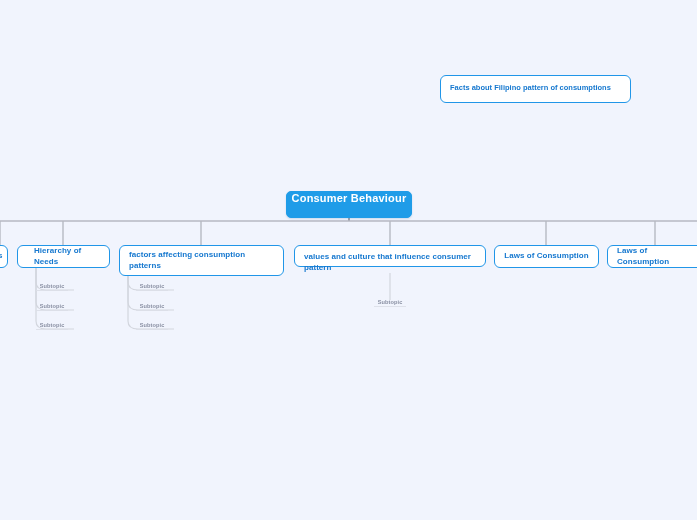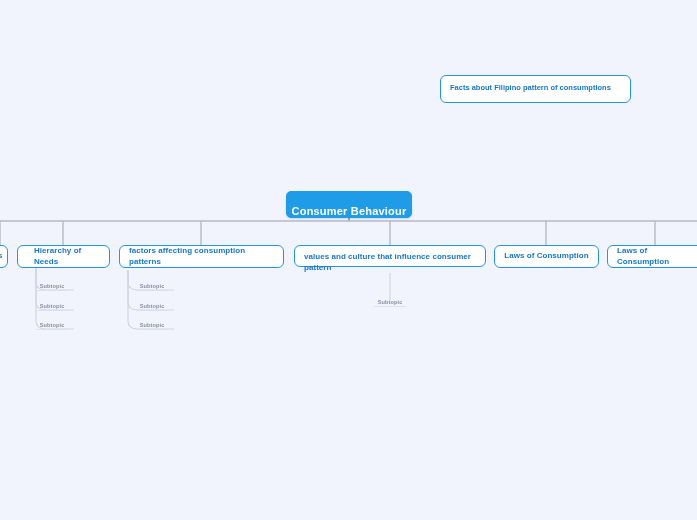--- a/index.html
+++ b/index.html
@@ -44,21 +44,21 @@
 
   .root-node {
     background: #1f9ce8;
     border: 1px solid #1f9ce8;
     border-radius: 5px;
     color: #ffffff;
     font-size: 11px;
     font-weight: bold;
     letter-spacing: 0.2px;
     display: flex;
-    align-items: flex-end;
+    align-items: flex-start;
     justify-content: center;
     box-shadow: 0 1px 2px rgba(30,100,160,0.18);
   }
 
   .topic-node {
     background: #ffffff;
     border: 1.4px solid #2196e8;
     border-radius: 6px;
     color: #1678cf;
     font-size: 8px;
@@ -140,21 +140,21 @@
   </div>
 
   <div class="node topic-node" style="left:-12px; top:245px; width:20px; height:23px; padding-left:9px; padding-right:4px;">
     <span>s</span>
   </div>
 
   <div class="node topic-node" style="left:17px; top:245px; width:93px; height:23px; justify-content:center;padding-left:16px;">
     <span>Hierarchy of Needs</span>
   </div>
 
-  <div class="node topic-node" style="left:119px; top:245px; width:165px; height:23px; justify-content:center;">
+  <div class="node topic-node" style="left:119px; top:245px; width:165px; height:31px; justify-content:center;">
     <span>factors affecting consumption patterns</span>
   </div>
 
   <div class="node topic-node two-line" style="left:294px; top:245px; width:192px; height:22px;">
     <span>values and culture that influence consumer pattern</span>
   </div>
 
   <div class="node topic-node" style="left:494px; top:245px; width:105px; height:23px; justify-content:center;">
     <span>Laws of Consumption</span>
   </div>

